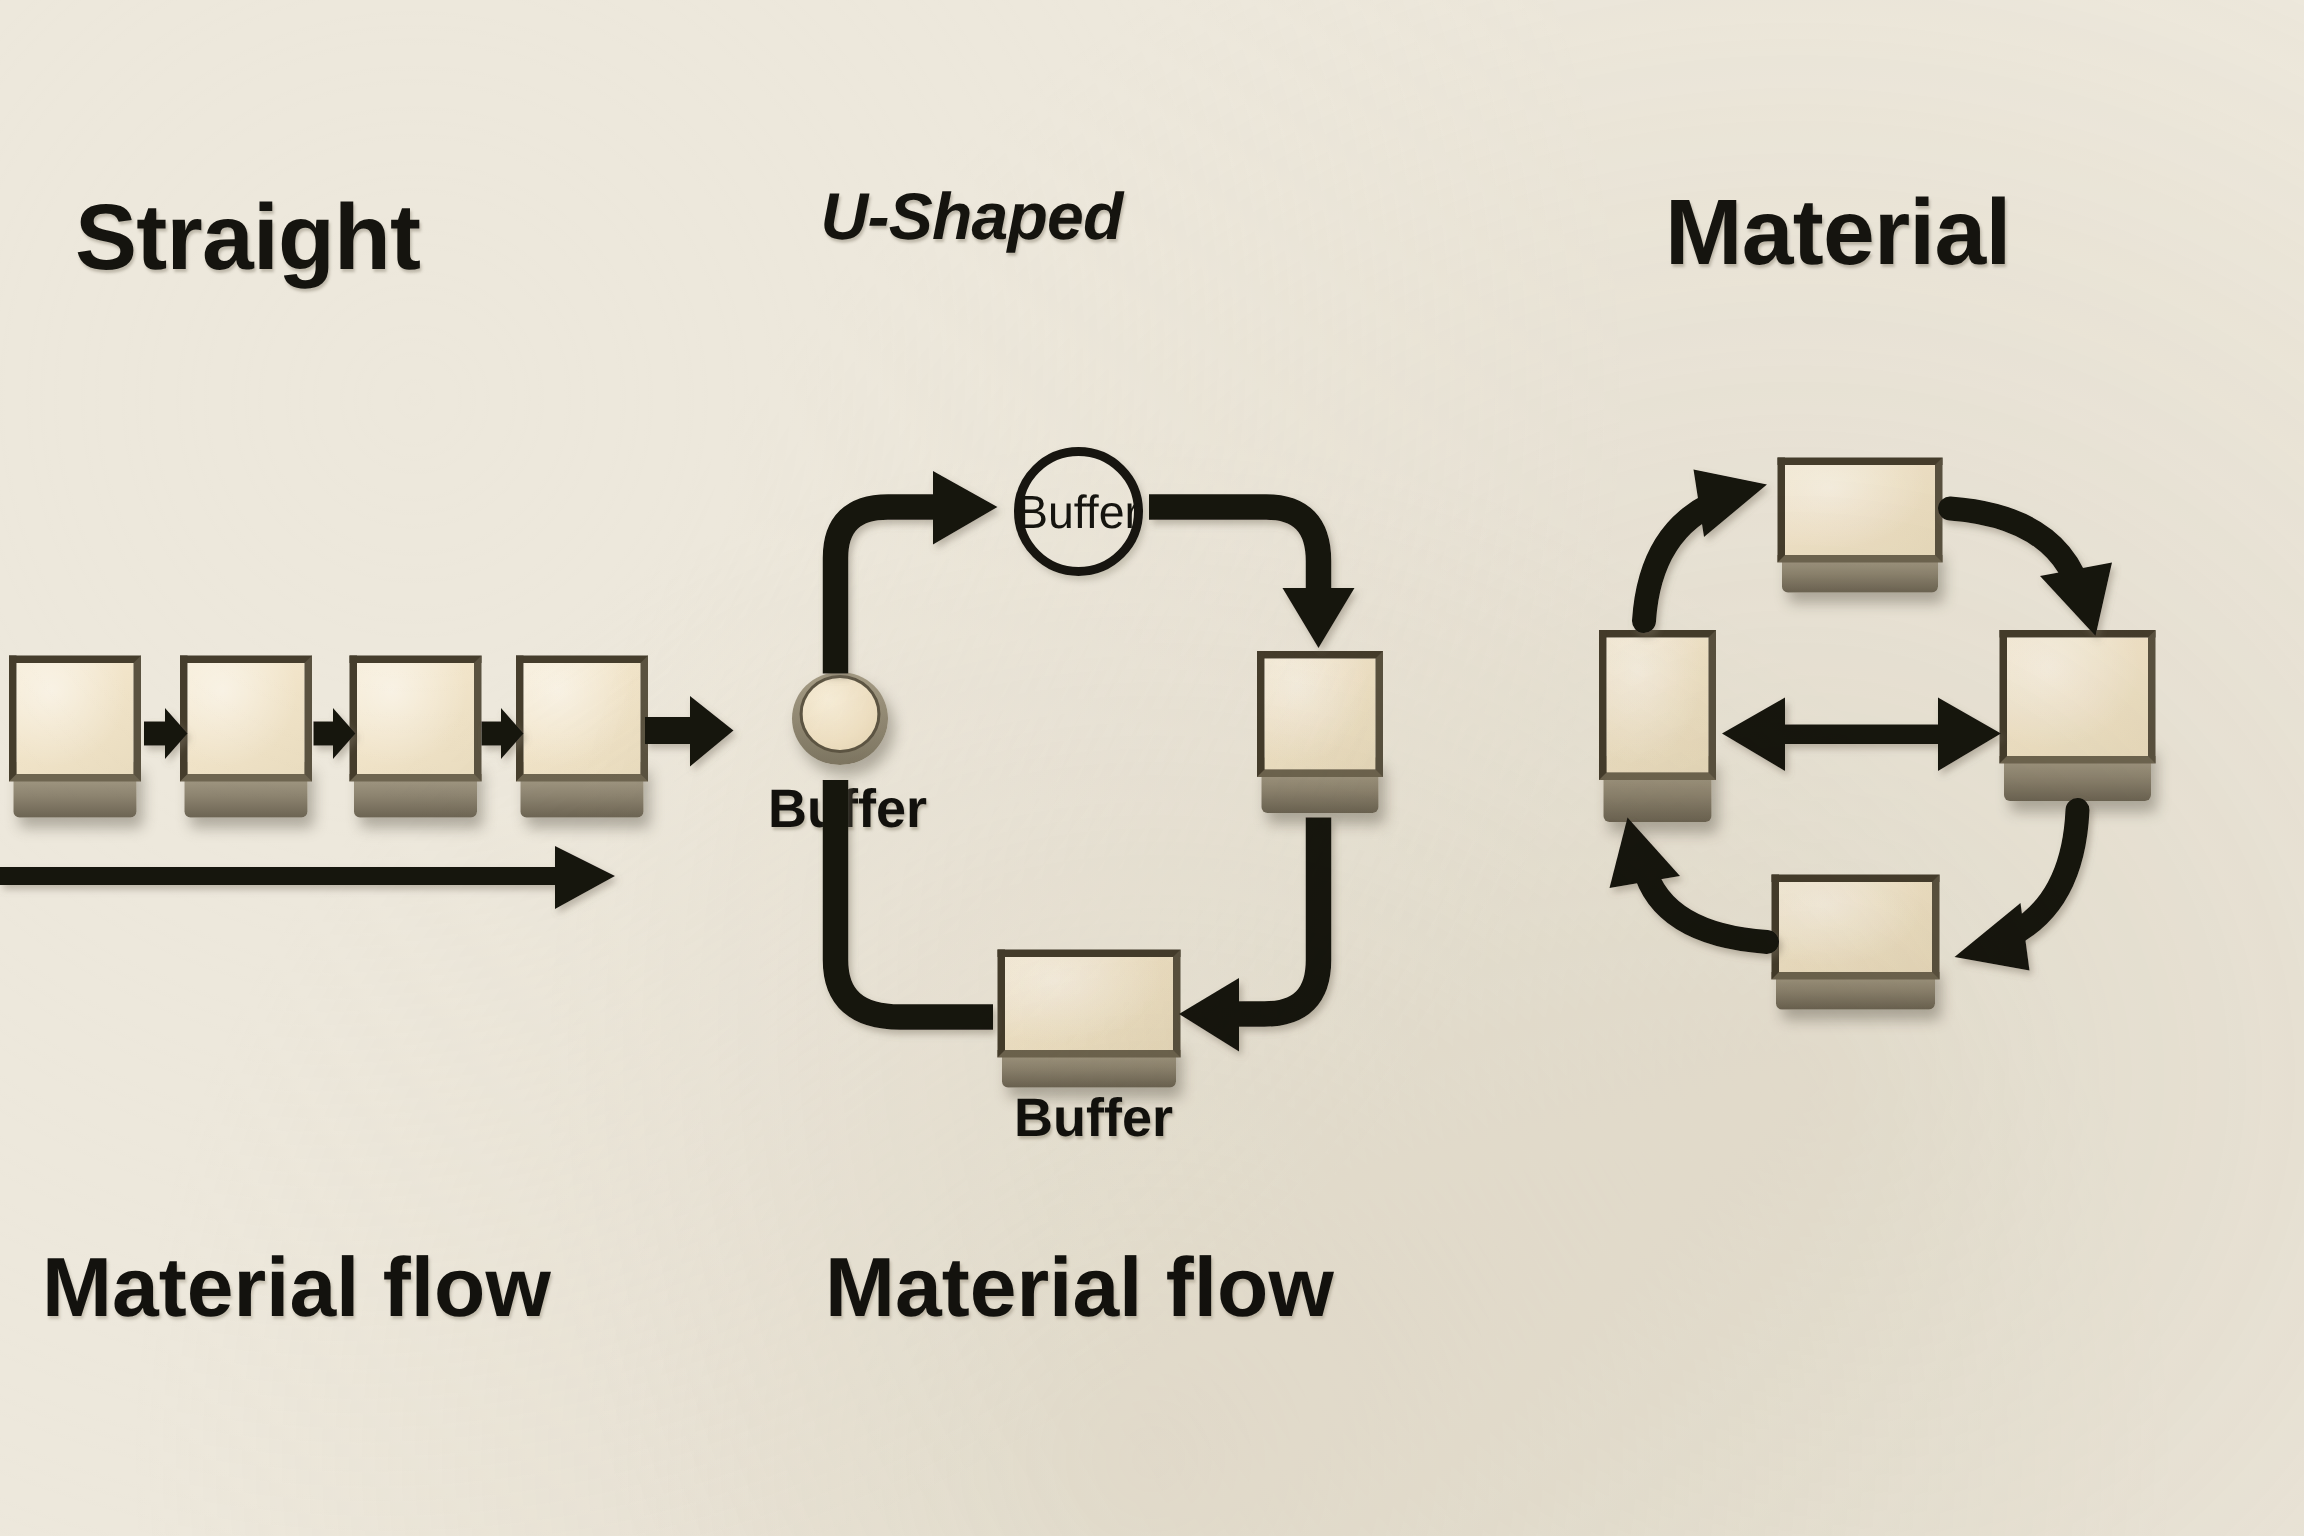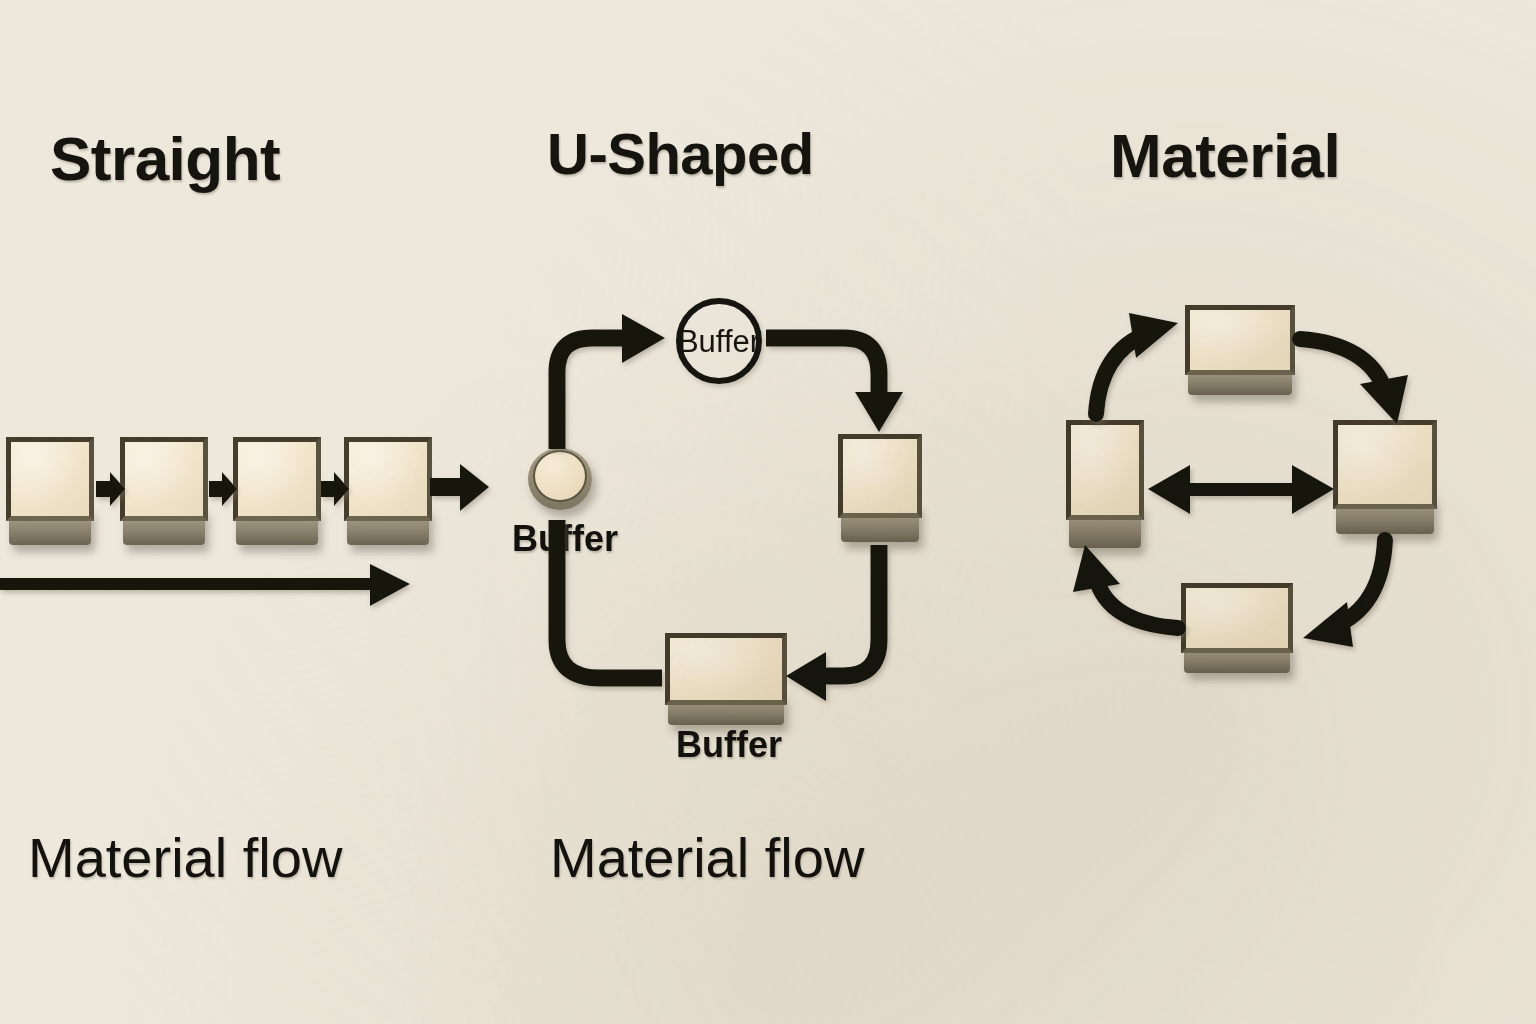--- a/index.html
+++ b/index.html
@@ -30,21 +30,21 @@
   .heading {
     position: absolute;
     font-weight: bold;
     color: #15140f;
     letter-spacing: -0.5px;
     text-shadow: 1px 2px 2px rgba(120,112,94,0.40);
     white-space: nowrap;
   }
   .caption {
     position: absolute;
-    font-weight: normal;
+    font-weight: bold;
     color: #13120e;
     white-space: nowrap;
     text-shadow: 1px 2px 2px rgba(125,117,98,0.35);
   }
   .blocklabel {
     position: absolute;
     font-weight: bold;
     color: #12110d;
     white-space: nowrap;
     text-shadow: 1px 2px 2px rgba(125,117,98,0.40);
@@ -138,21 +138,21 @@
   }
   .ink { fill: #171510; }
   .inkstroke { stroke: #171510; fill: none; }
 </style>
 </head>
 <body>
 
 <div id="stage">
 
   <div class="heading" style="left:50px; top:123px; font-size:62px;">Straight</div>
-  <div class="heading" style="left:547px; top:120px; font-size:58px;">U-Shaped</div>
+  <div class="heading" style="left:547px; top:120px; font-size:44px;font-style:italic;">U-Shaped</div>
   <div class="heading" style="left:1110px; top:120px; font-size:62px;">Material</div>
 
   <div class="block" style="left:6px; top:437px; width:88px; height:108px;">
     <div class="side"></div>
     <div class="face"></div>
   </div>
   <div class="block" style="left:120px; top:437px; width:88px; height:108px;">
     <div class="side"></div>
     <div class="face"></div>
   </div>

